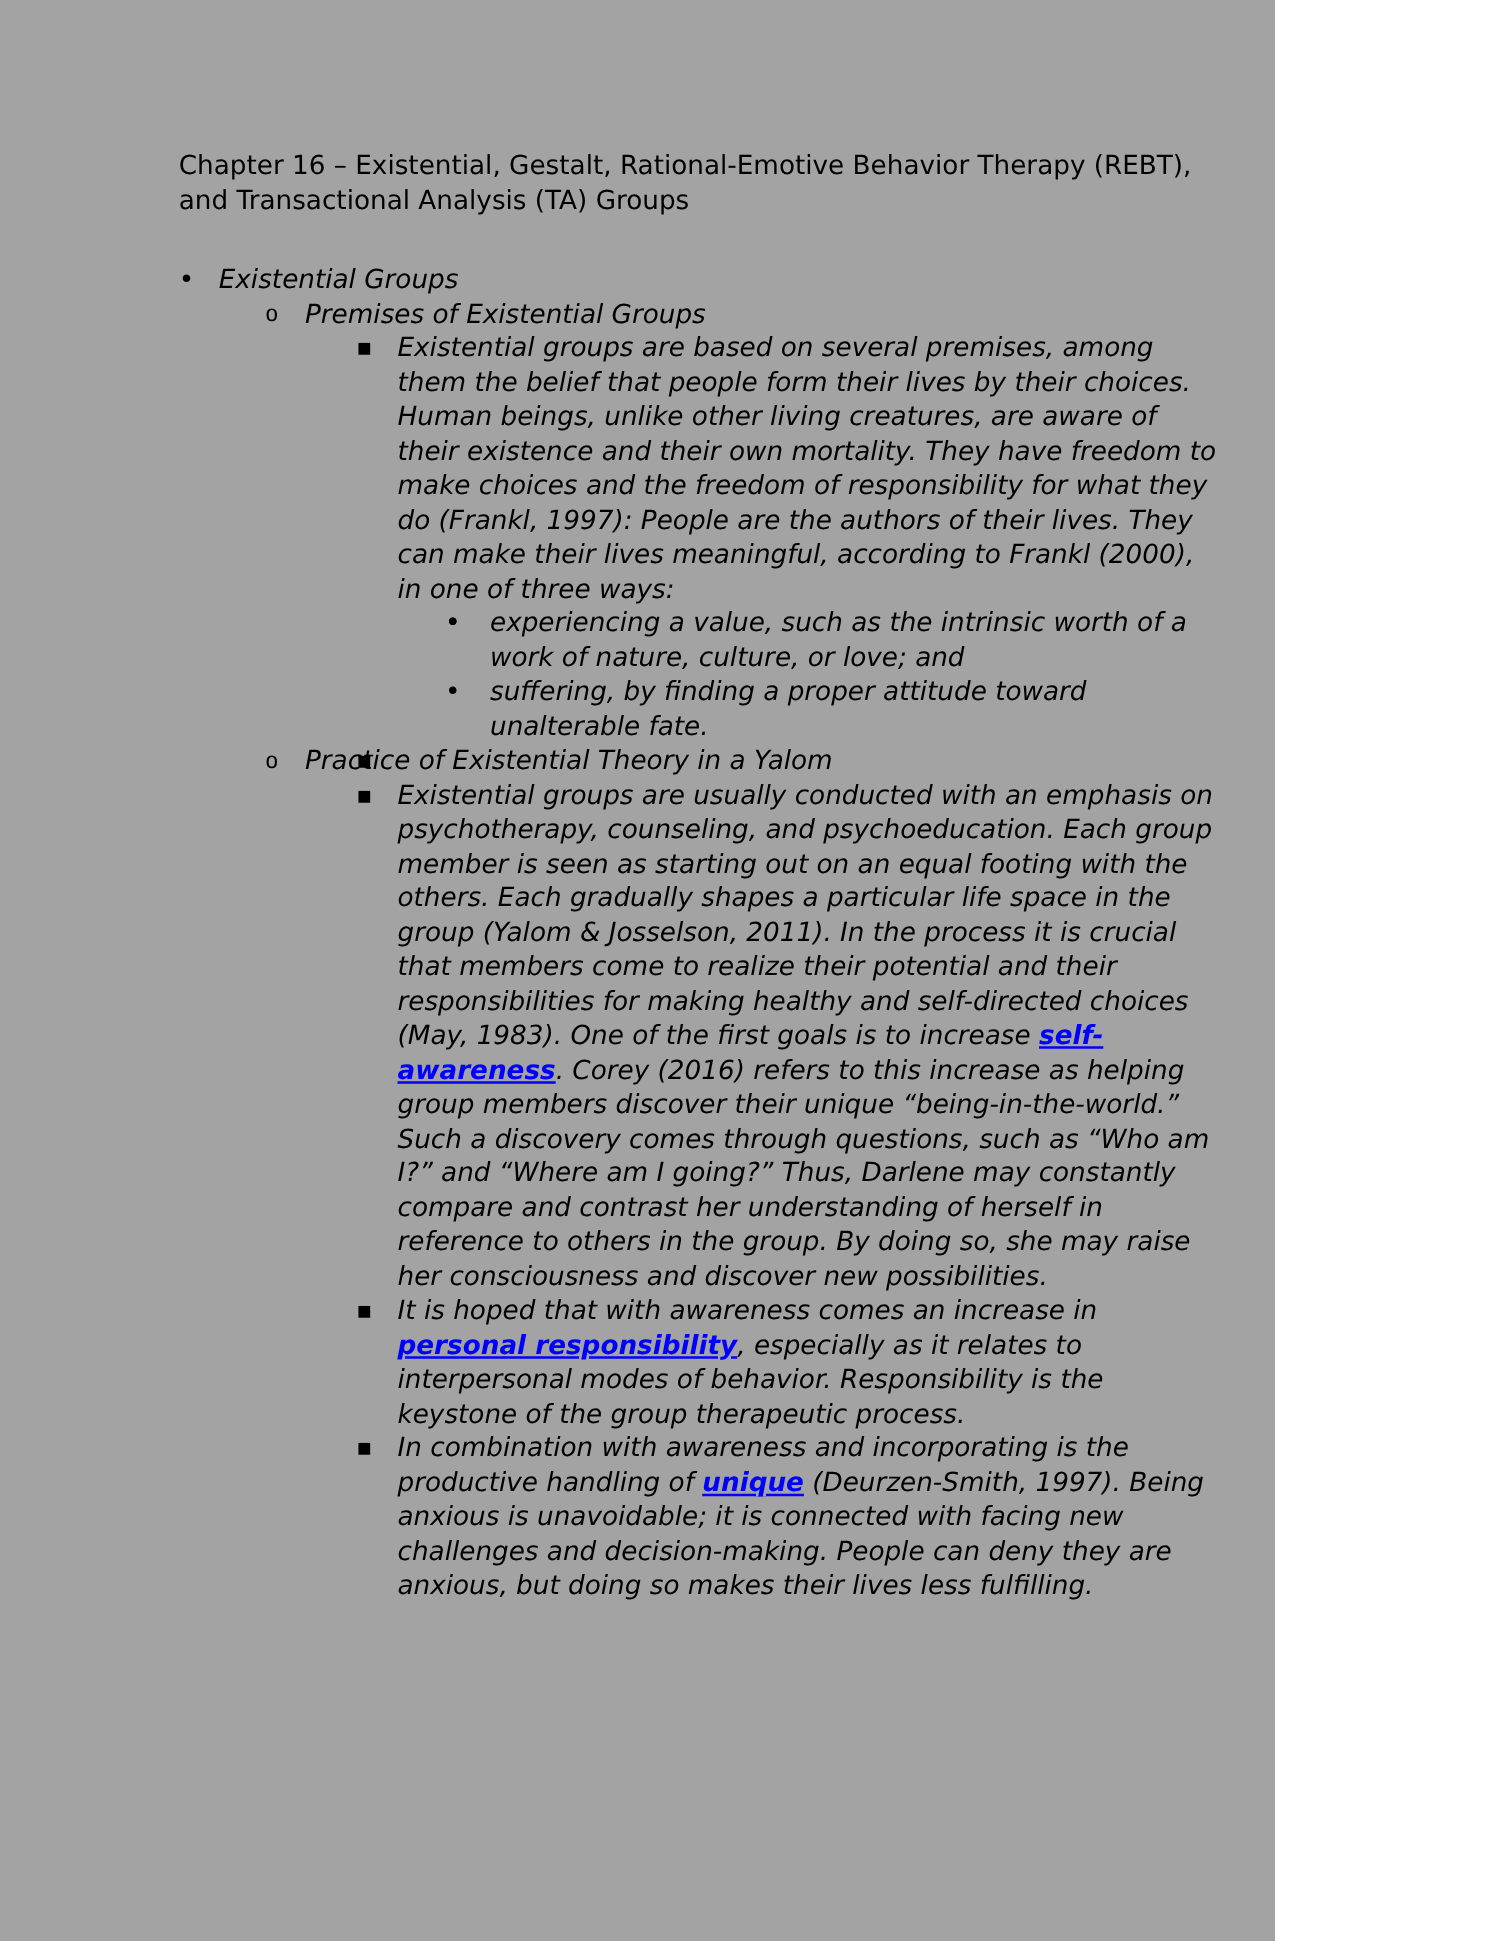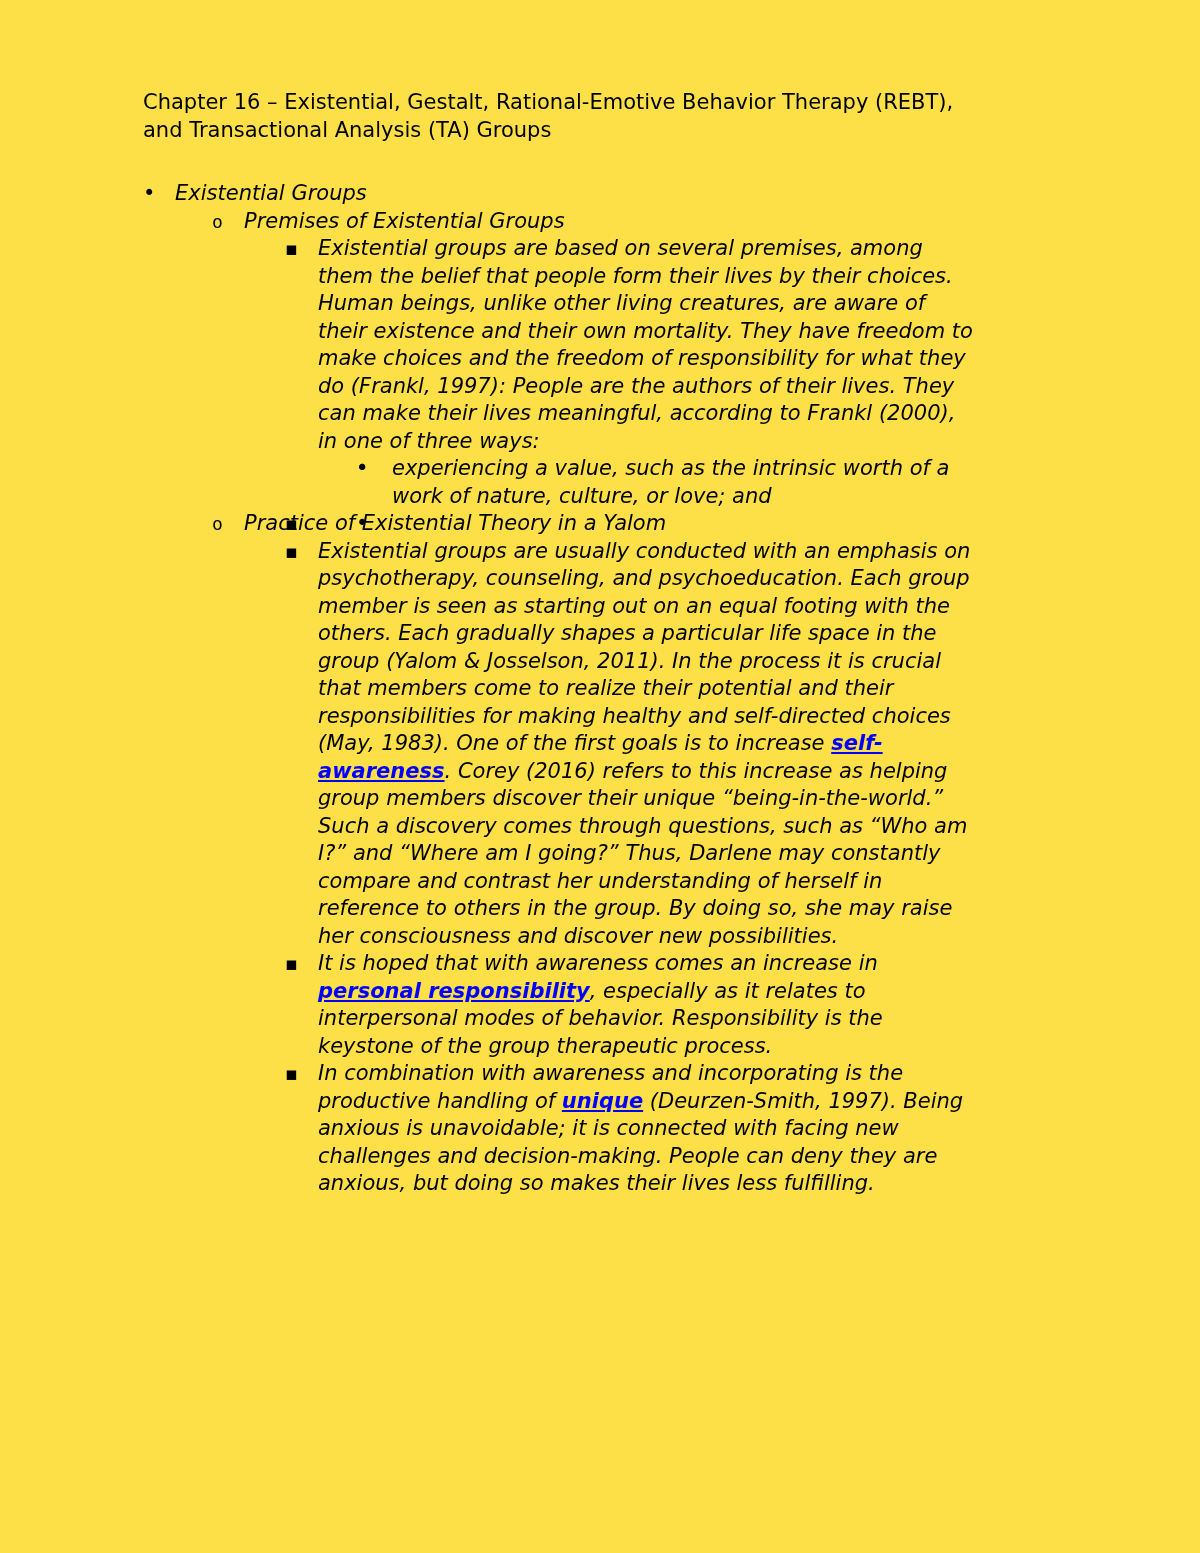--- a/index.html
+++ b/index.html
@@ -10,24 +10,24 @@
   body {
     width: 1200px;
     height: 1553px;
     font-family: "DejaVu Sans", sans-serif;
     font-size: 21px;
     line-height: 27.5px;
     color: #000000;
     overflow: hidden;
   }
   .page {
-    width: 1200px;
+    width: 1020px;
     height: 1553px;
-    background: #fde047;
-    padding-top: 89px;
+    background: #a3a3a3;
+    padding-top: 119px;
     box-sizing: border-box;
   }
   .title {
     font-size: 21px;
     font-weight: 400;
     margin: 0 0 36px 143px;
     max-width: 960px;
     white-space: pre-line;
   }
   .row {
@@ -94,20 +94,22 @@
     <div class="row lvl4">
       <span class="marker mk-disc">•</span>
     </div>
     <div class="row lvl4">
       <span class="marker mk-disc">•</span>
       <div class="content"><span>experiencing a value, such as the intrinsic worth of a
 work of nature, culture, or love; and</span></div>
     </div>
     <div class="row lvl4">
       <span class="marker mk-disc">•</span>
+      <div class="content"><span>suffering, by finding a proper attitude toward
+unalterable fate.</span></div>
     </div>
     <div class="row lvl3">
       <span class="marker mk-square">▪</span>
     </div>
     <div class="row lvl2">
       <span class="marker mk-circle">o</span>
       <div class="content"><span>Practice of Existential Theory in a Yalom</span></div>
     </div>
     <div class="row lvl3">
       <span class="marker mk-square">▪</span>

